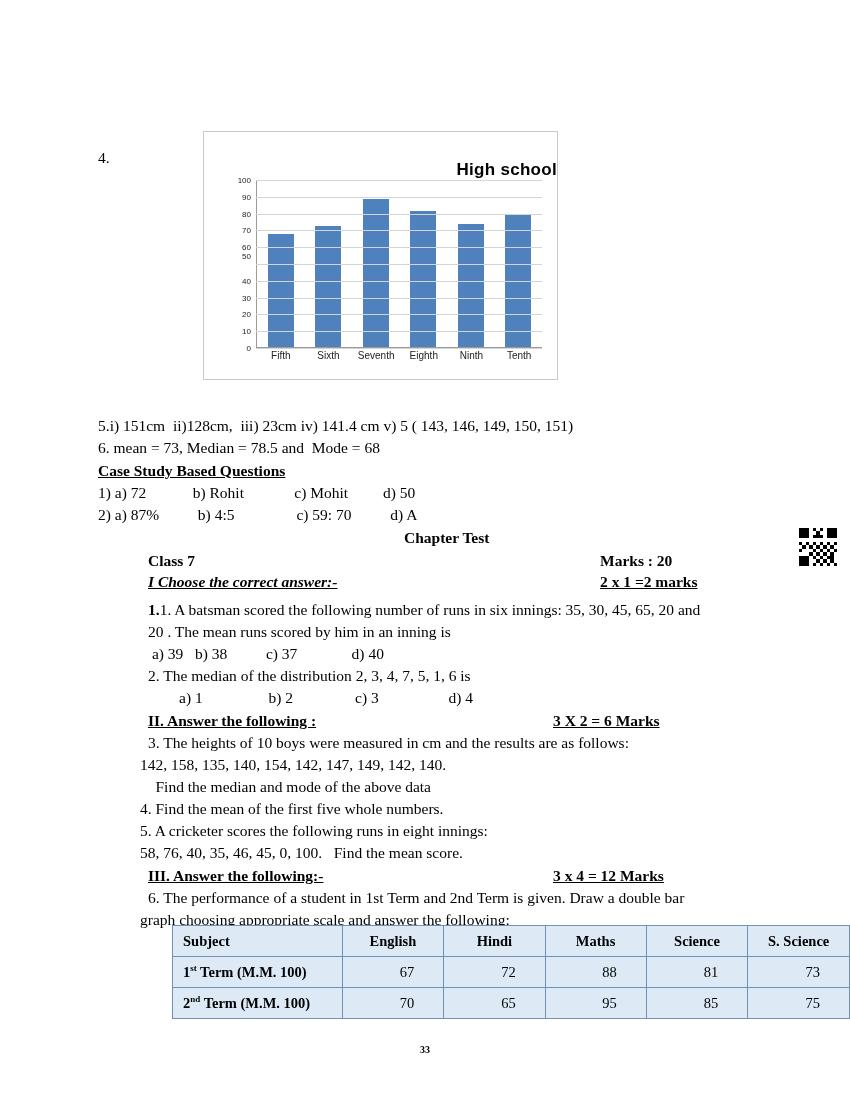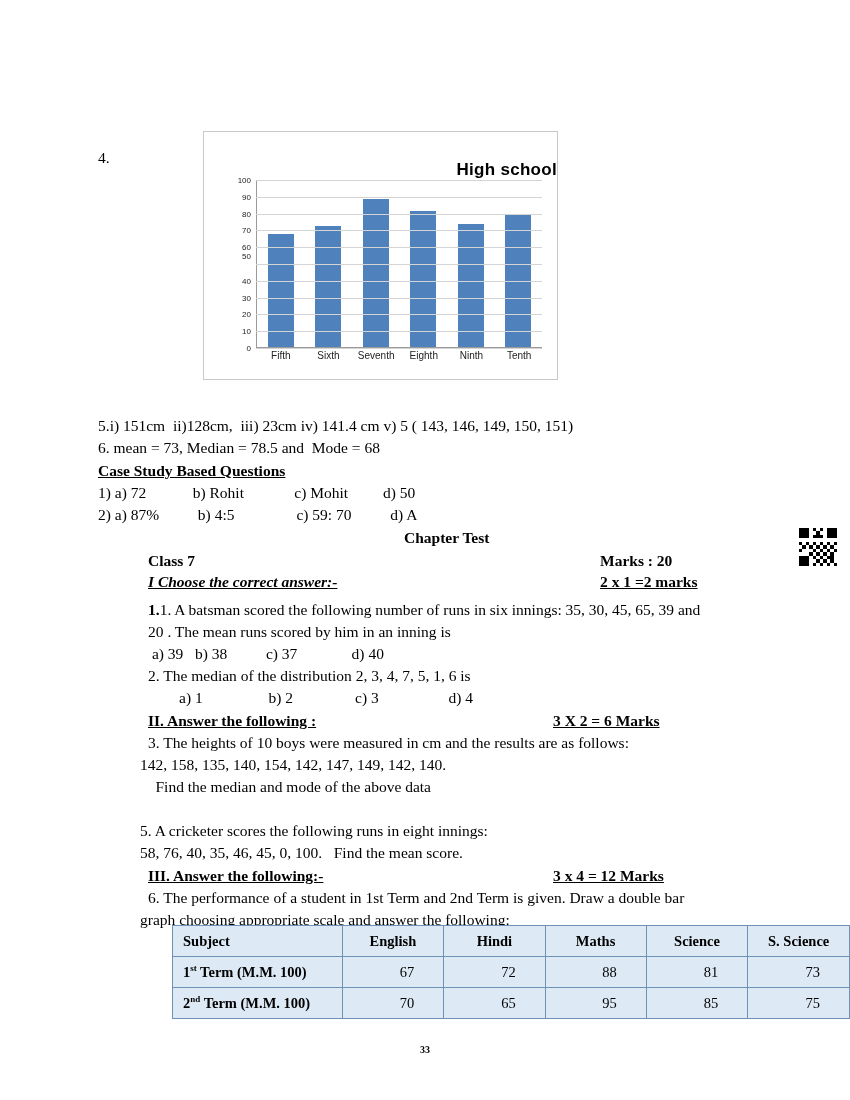--- a/index.html
+++ b/index.html
@@ -316,33 +316,34 @@
   </div>
 
   <div class="line b" style="left:404px; top:528px;">Chapter Test</div>
 
   <div class="line b" style="left:148px; top:551px;">Class 7</div>
   <div class="line b" style="left:600px; top:551px;">Marks : 20</div>
 
   <div class="line b u" style="left:148px; top:572px;font-style:italic;">I Choose the correct answer:-</div>
   <div class="line b u" style="left:600px; top:572px;">2 x 1 =2 marks</div>
 
-  <div class="line" style="left:148px; top:600px;"><span class="b">1.</span><span>1. A batsman scored the following number of runs in six innings: 35, 30, 45, 65, 39 and</span></div>
+  <div class="line" style="left:148px; top:600px;"><span class="b">1.</span><span>1. A batsman scored the following number of runs in six innings: 35, 30, 45, 65, 20 and</span></div>
   <div class="line" style="left:148px; top:622px;">20 . The mean runs scored by him in an inning is</div>
   <div class="line" style="left:148px; top:644px;"> a) 39   b) 38          c) 37              d) 40</div>
 
   <div class="line" style="left:148px; top:666px;">2. The median of the distribution 2, 3, 4, 7, 5, 1, 6 is</div>
   <div class="line" style="left:148px; top:688px;">        a) 1                 b) 2                c) 3                  d) 4</div>
 
   <div class="line b u" style="left:148px; top:711px;">II. Answer the following :</div>
   <div class="line b u" style="left:553px; top:711px;">3 X 2 = 6 Marks</div>
 
   <div class="line" style="left:148px; top:733px;">3. The heights of 10 boys were measured in cm and the results are as follows:</div>
   <div class="line" style="left:140px; top:755px;">142, 158, 135, 140, 154, 142, 147, 149, 142, 140.</div>
   <div class="line" style="left:140px; top:777px;">    Find the median and mode of the above data</div>
+  <div class="line" style="left:140px; top:799px;">4. Find the mean of the first five whole numbers.</div>
   <div class="line" style="left:140px; top:821px;">5. A cricketer scores the following runs in eight innings:</div>
   <div class="line" style="left:140px; top:843px;">58, 76, 40, 35, 46, 45, 0, 100.   Find the mean score.</div>
 
   <div class="line b u" style="left:148px; top:866px;">III. Answer the following:-</div>
   <div class="line b u" style="left:553px; top:866px;">3 x 4 = 12 Marks</div>
 
   <div class="line" style="left:148px; top:888px;">6. The performance of a student in 1st Term and 2nd Term is given. Draw a double bar</div>
   <div class="line" style="left:140px; top:910px;">graph choosing appropriate scale and answer the following:</div>
 
   <div class="table-wrap">

